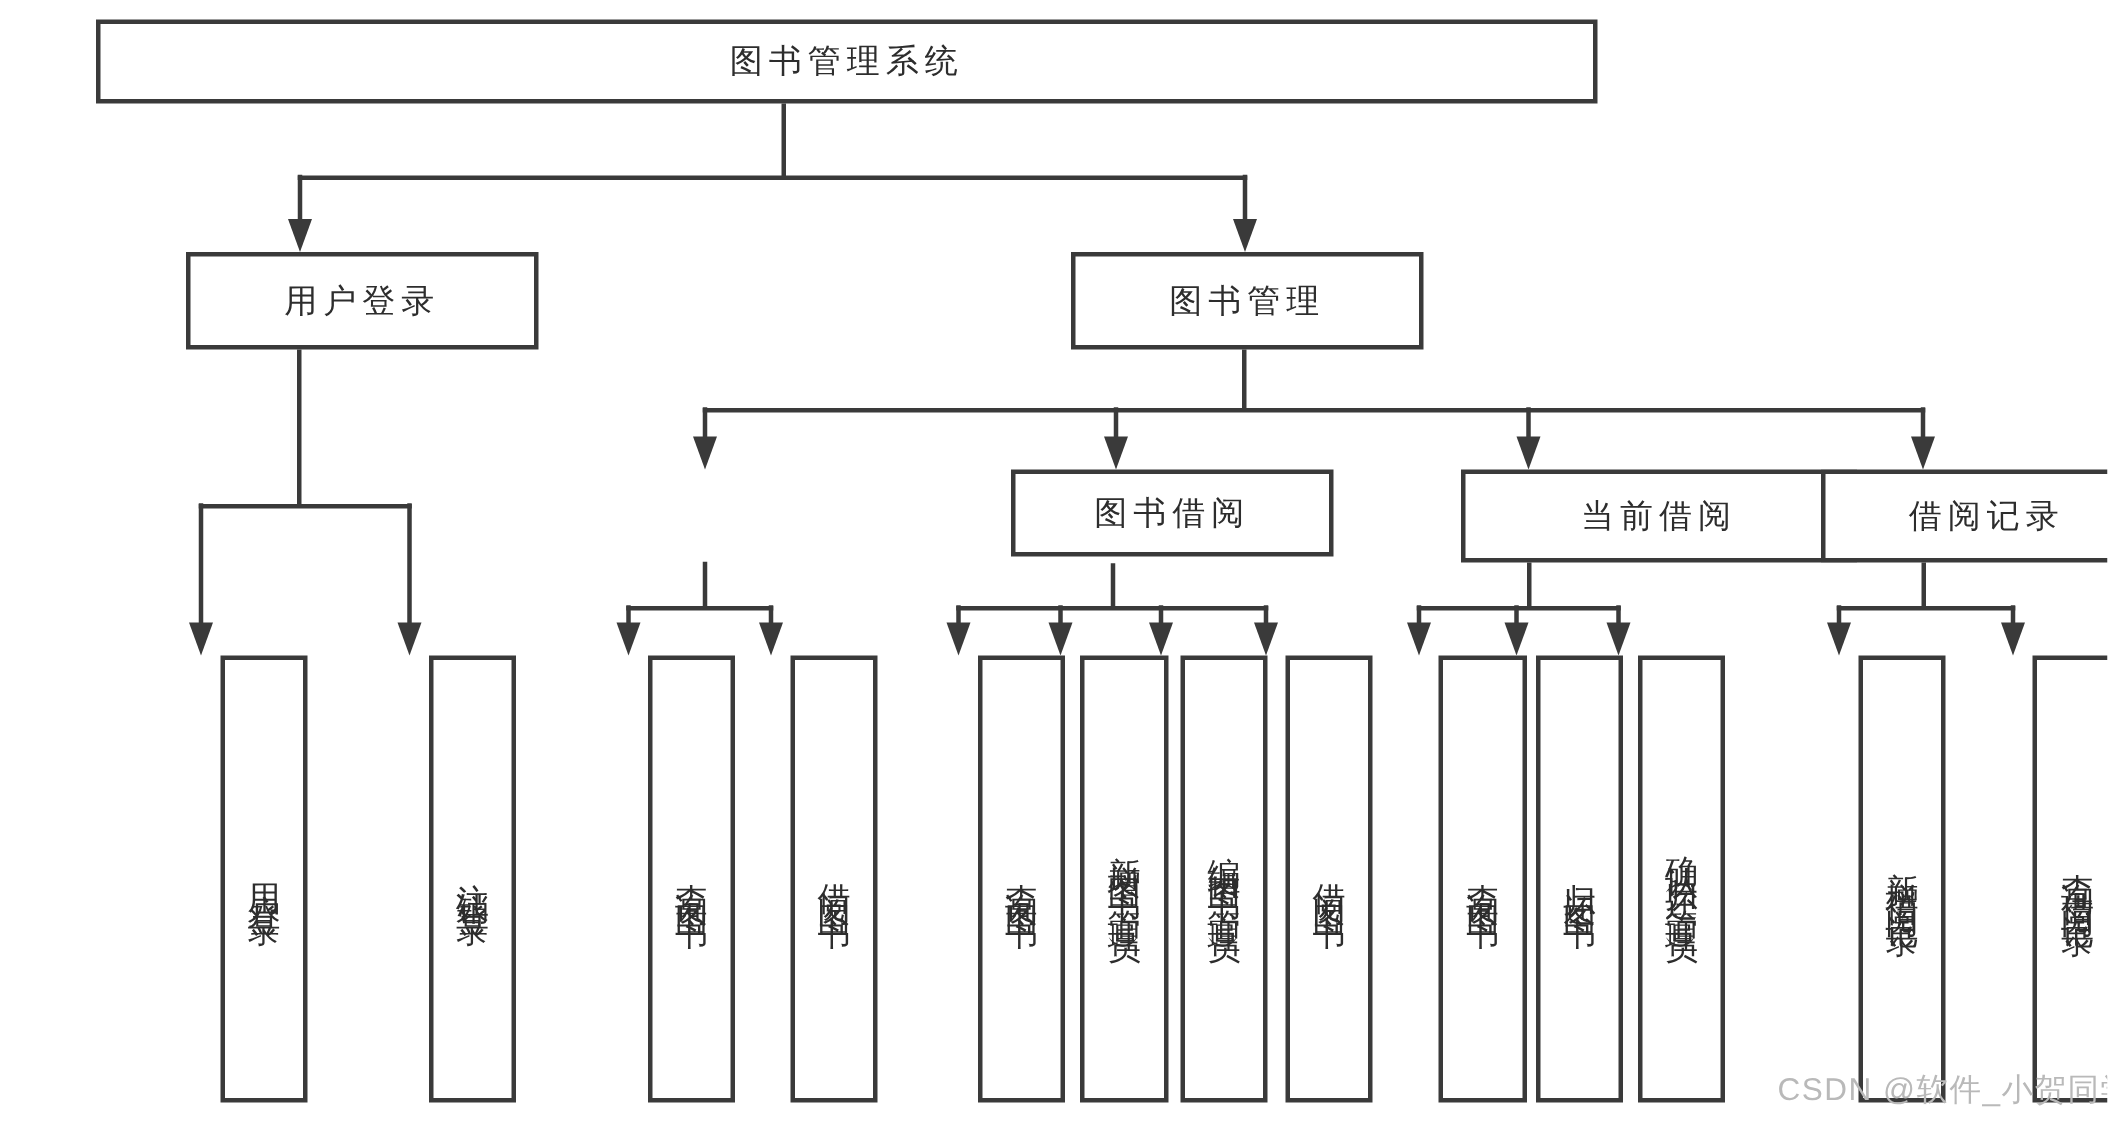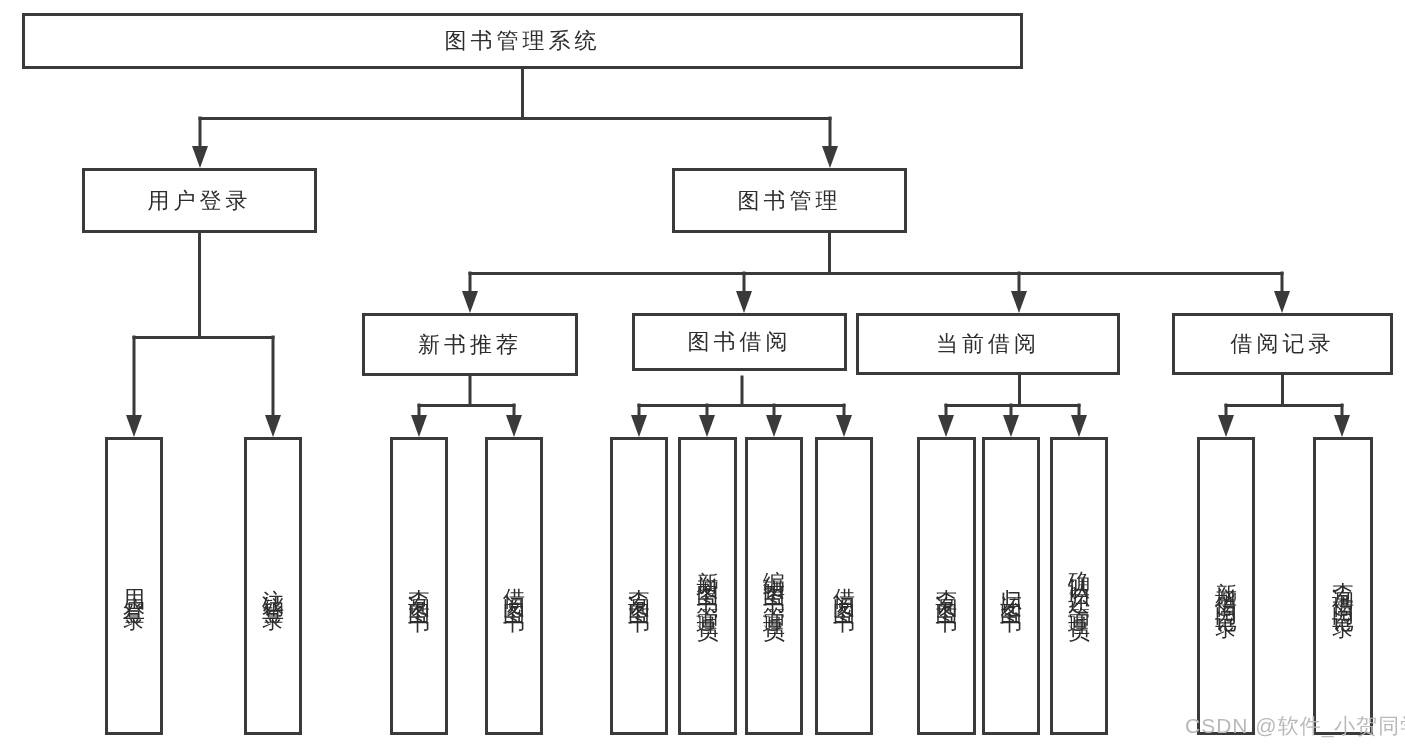--- a/index.html
+++ b/index.html
@@ -5,20 +5,21 @@
   html,body{margin:0;padding:0;background:#ffffff;}
   .stage{
     position:relative;width:1405px;height:747px;background:#ffffff;overflow:hidden;
     font-family:"Liberation Sans","DejaVu Sans",sans-serif;
   }
   svg.connectors{position:absolute;left:0;top:0;width:1405px;height:747px;}
   .box{
     position:absolute;box-sizing:border-box;border:3px solid #3a3a3a;background:#ffffff;
     display:flex;align-items:center;justify-content:center;
     color:#2d2d2d;
+    margin-left:42px;
   }
   .h{font-size:22px;letter-spacing:4px;white-space:nowrap;}
   .v{
     writing-mode:vertical-rl;text-orientation:mixed;
     font-size:22px;letter-spacing:0.33em;line-height:1;
   }
   .watermark{
     position:absolute;left:1185px;top:712px;
     font-size:21px;color:#b9b9b9;letter-spacing:1px;white-space:nowrap;
   }
@@ -71,23 +72,22 @@
       <polygon points="1218,415 1234,415 1226,437"></polygon>
       <polygon points="1334,415 1350,415 1342,437"></polygon>
     </g>
   </svg>
 
   <div class="box h" style="left:22px;top:13px;width:1001px;height:56px">图书管理系统</div>
 
   <div class="box h" style="left:82px;top:168px;width:235px;height:65px">用户登录</div>
   <div class="box h" style="left:672px;top:168px;width:235px;height:65px">图书管理</div>
 
-  <div class="box h" style="left:362px;top:313px;width:216px;height:63px">新书推荐</div>
   <div class="box h" style="left:632px;top:313px;width:215px;height:58px">图书借阅</div>
-  <div class="box h" style="left:856px;top:313px;width:264px;height:62px">当前借阅</div>
+  <div class="box h" style="left:932px;top:313px;width:264px;height:62px">当前借阅</div>
   <div class="box h" style="left:1172px;top:313px;width:221px;height:62px">借阅记录</div>
 
   <div class="box v" style="left:105px;top:437px;width:58px;height:298px">用户登录</div>
   <div class="box v" style="left:244px;top:437px;width:58px;height:298px">注销登录</div>
 
   <div class="box v" style="left:390px;top:437px;width:58px;height:298px">查询图书</div>
   <div class="box v" style="left:485px;top:437px;width:58px;height:298px">借阅图书</div>
 
   <div class="box v" style="left:610px;top:437px;width:58px;height:298px">查询图书</div>
   <div class="box v" style="left:678px;top:437px;width:59px;height:298px">新增图书（管理员）</div>

